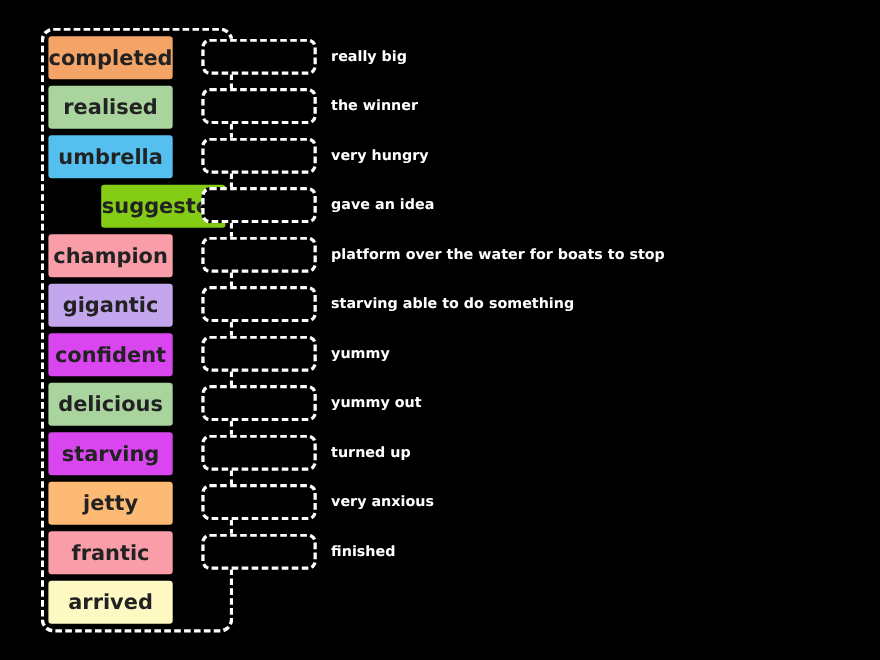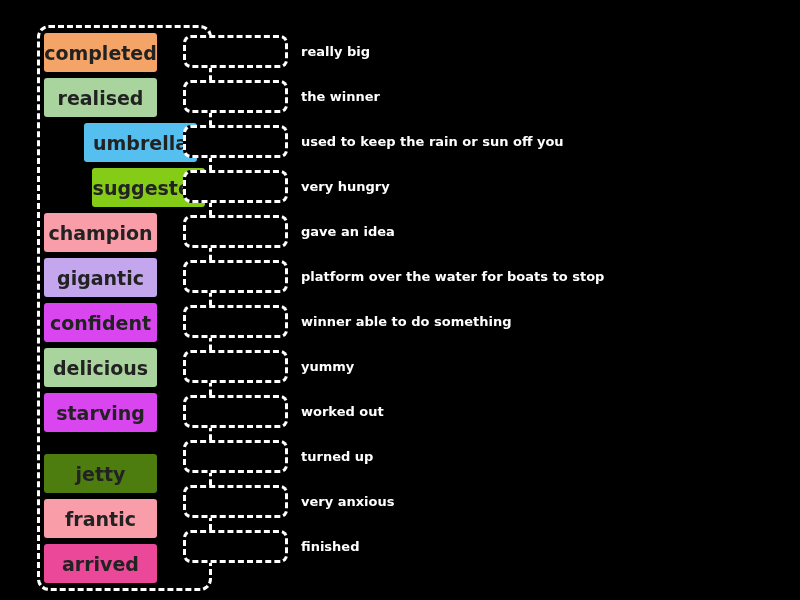--- a/index.html
+++ b/index.html
@@ -68,68 +68,64 @@
   }
 </style>
 </head>
 <body>
 
 <div class="board">
 
   <div class="words-panel">
     <div class="word-tile" style="background-color: rgb(244, 164, 102);">completed</div>
     <div class="word-tile" style="background-color: rgb(169, 212, 158);">realised</div>
-    <div class="word-tile" style="background-color: rgb(85, 192, 240); margin-left: 40px;">umbrella</div>
+    <div class="word-tile" style="background-color: rgb(85, 192, 240);">umbrella</div>
     <div class="word-tile" style="background-color: #84cc16; margin-left: 48px;">suggested</div>
     <div class="word-tile" style="background-color: rgb(249, 157, 169);">champion</div>
     <div class="word-tile" style="background-color: rgb(195, 166, 237);">gigantic</div>
     <div class="word-tile" style="background-color: #d946ef;">confident</div>
     <div class="word-tile" style="background-color: rgb(169, 212, 158); text-align: right;">delicious</div>
     <div class="word-tile" style="background-color: #d946ef;">starving</div>
-    <div class="word-tile" style="background-color: #4d7c0f; margin-top: 16px;">jetty</div>
+    <div class="word-tile" style="background-color: #fdba74;">jetty</div>
     <div class="word-tile" style="background-color: rgb(249, 157, 169);">frantic</div>
-    <div class="word-tile" style="background-color: #ec4899;">arrived</div>
+    <div class="word-tile" style="background-color: #fef9c3;">arrived</div>
   </div>
 
   <div class="rows-panel">
     <div class="match-row">
       <div class="drop-zone"></div>
       <div class="definition">really big</div>
     </div>
     <div class="match-row">
       <div class="drop-zone"></div>
       <div class="definition">the winner</div>
-    </div>
-    <div class="match-row">
-      <div class="drop-zone"></div>
-      <div class="definition">used to keep the rain or sun off you</div>
     </div>
     <div class="match-row">
       <div class="drop-zone"></div>
       <div class="definition">very hungry</div>
     </div>
     <div class="match-row">
       <div class="drop-zone"></div>
       <div class="definition">gave an idea</div>
     </div>
     <div class="match-row">
       <div class="drop-zone"></div>
       <div class="definition">platform over the water for boats to stop</div>
     </div>
     <div class="match-row">
       <div class="drop-zone"></div>
-      <div class="definition">winner able to do something</div>
+      <div class="definition">starving able to do something</div>
     </div>
     <div class="match-row">
       <div class="drop-zone"></div>
       <div class="definition">yummy</div>
     </div>
     <div class="match-row">
       <div class="drop-zone"></div>
-      <div class="definition">worked out</div>
+      <div class="definition">yummy out</div>
     </div>
     <div class="match-row">
       <div class="drop-zone"></div>
       <div class="definition">turned up</div>
     </div>
     <div class="match-row">
       <div class="drop-zone"></div>
       <div class="definition">very anxious</div>
     </div>
     <div class="match-row">

